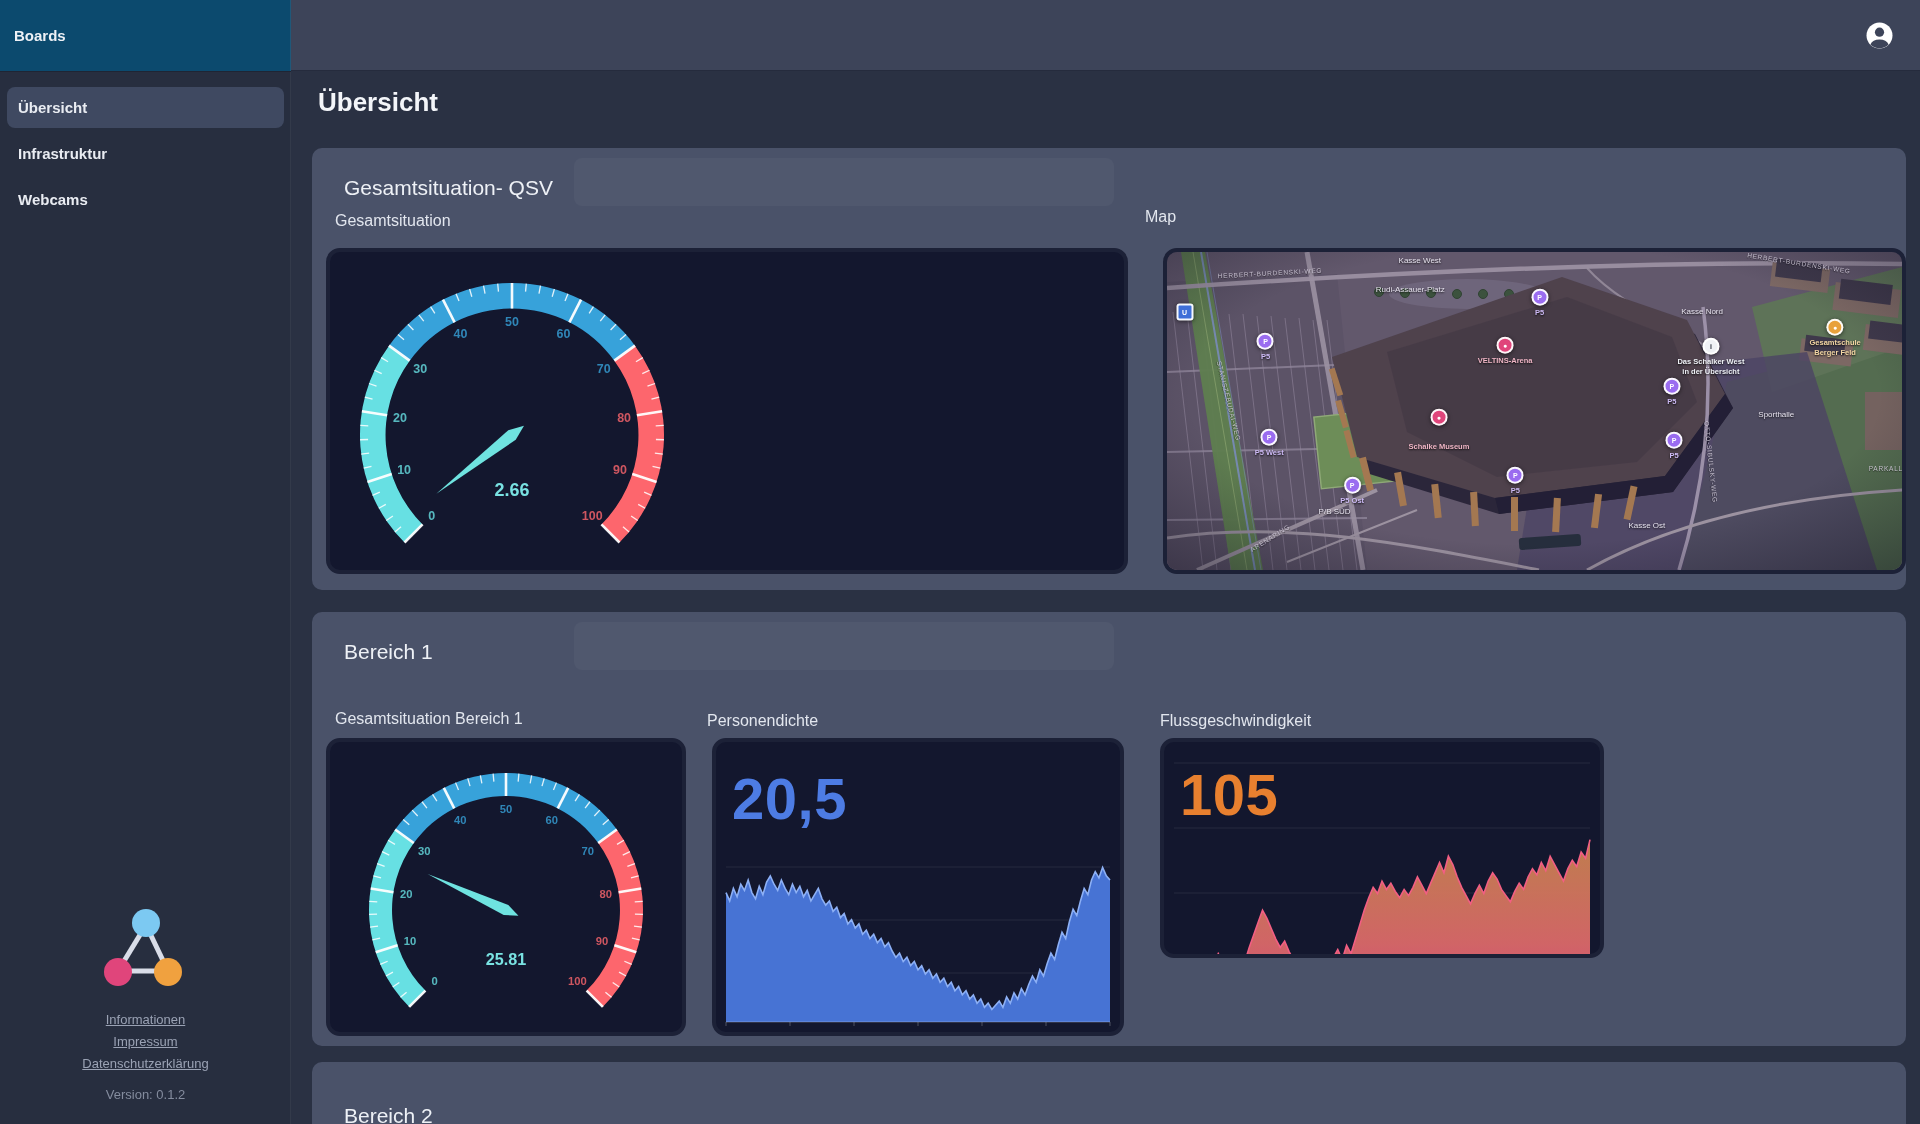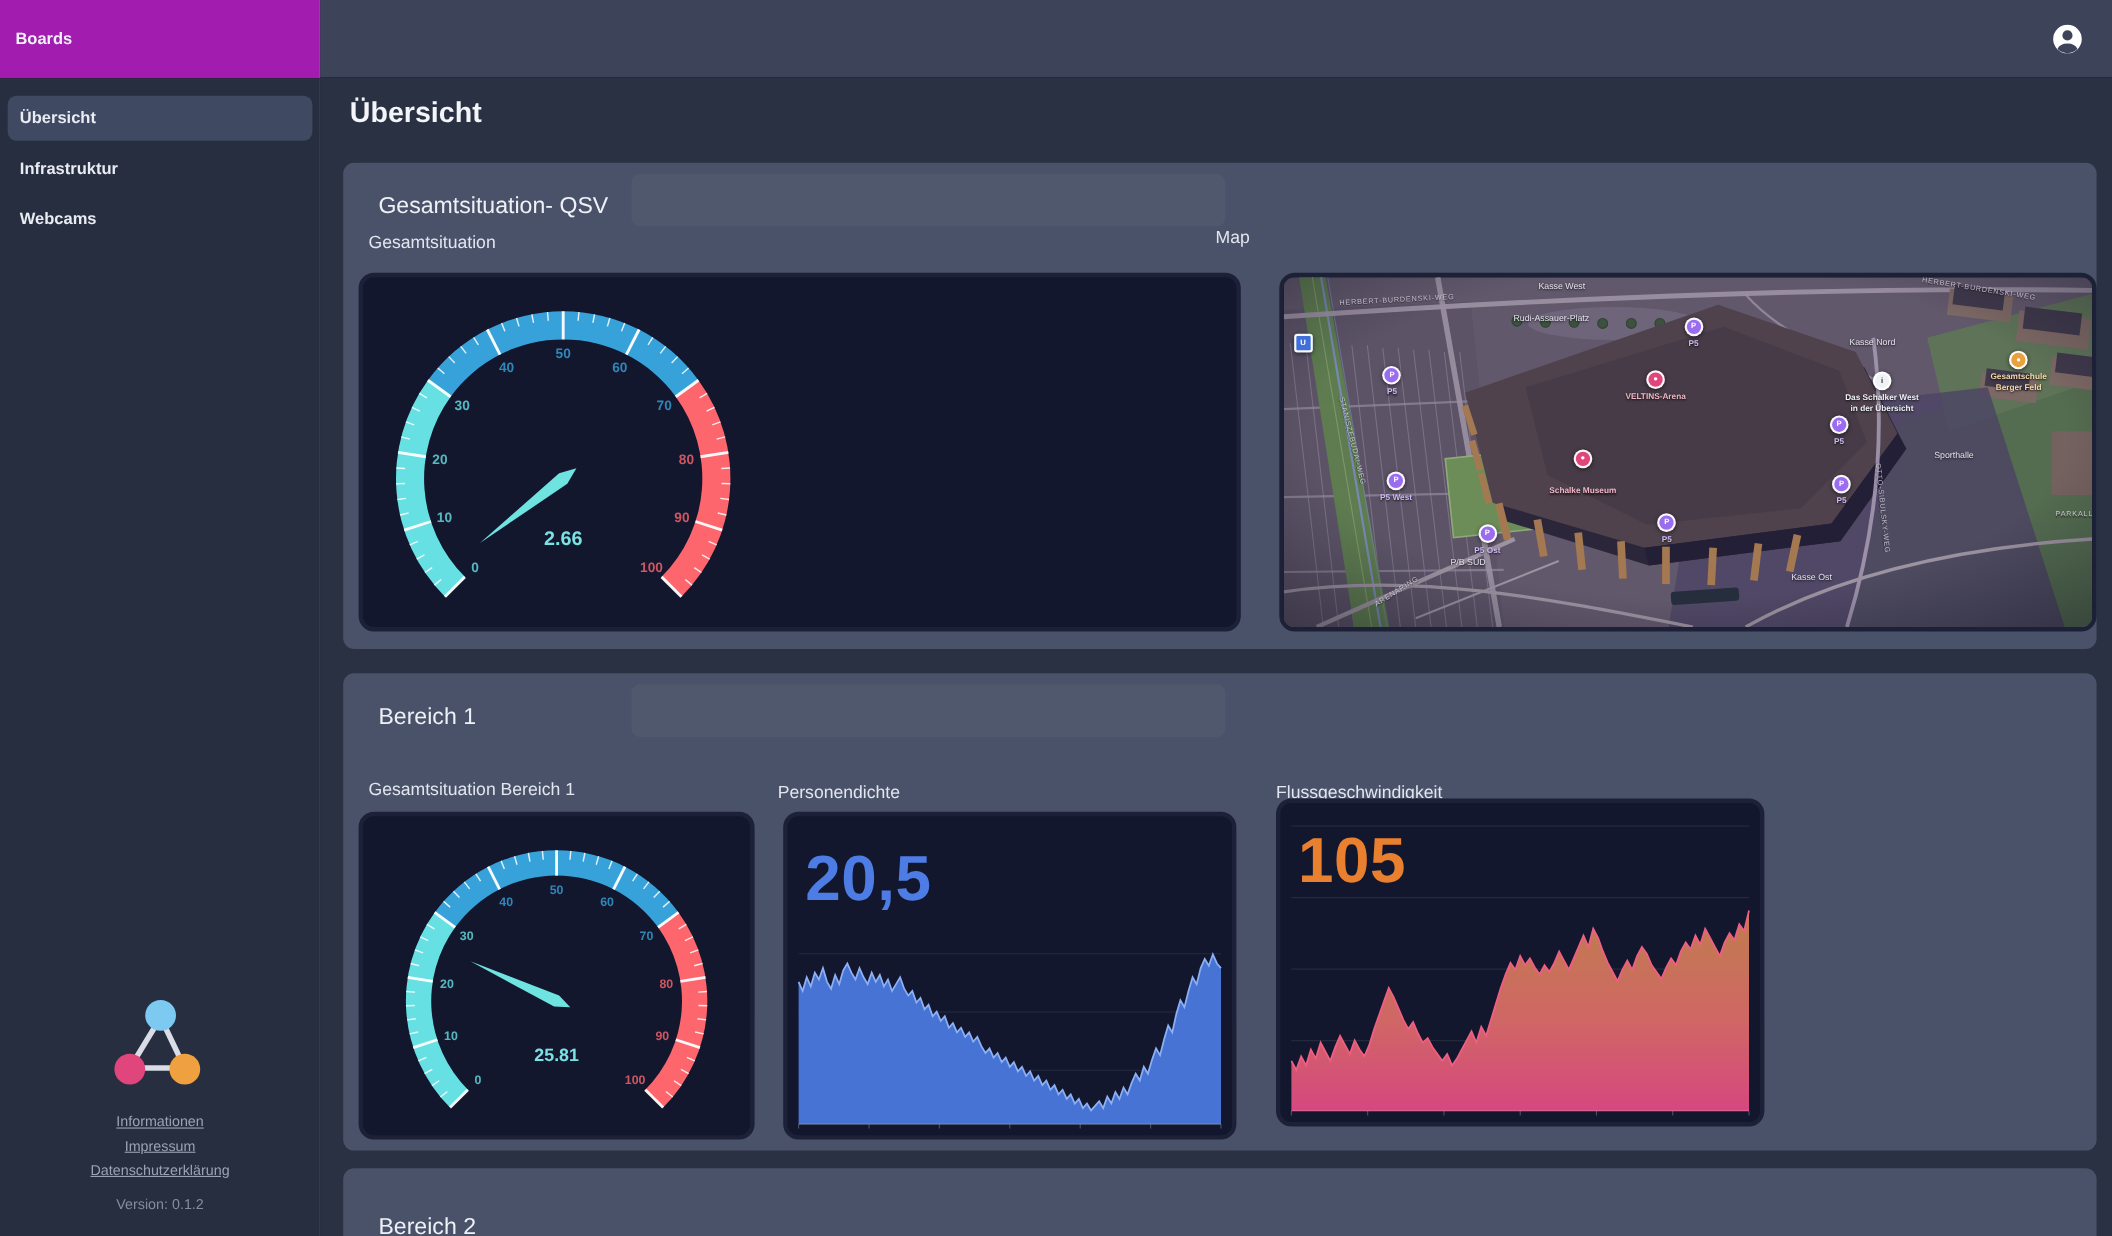--- a/index.html
+++ b/index.html
@@ -2,21 +2,21 @@
 <html><head>
 <meta charset="utf-8">
 <style>
   html,body{margin:0;padding:0;}
   body{width:1920px;height:1124px;overflow:hidden;background:#2a3143;
        font-family:"Liberation Sans",sans-serif;position:relative;color:#e8ebf1;}
 
   
   .sidebar{position:absolute;left:0;top:0;width:291px;height:1124px;background:#272e3f;z-index:5;
            box-shadow:inset -1px 0 0 rgba(255,255,255,.06);}
-  .sidebar-header{height:71px;background:#a21caf;display:flex;align-items:center;padding:0 14px;
+  .sidebar-header{height:71px;background:#0c4a6e;display:flex;align-items:center;padding:0 14px;
                   font-size:15px;font-weight:600;color:#eef1f6;border-bottom:1px solid #1f2534;
                   box-shadow:inset -1px 0 0 rgba(255,255,255,.08);}
   .nav{padding:15px 7px 0 7px;display:flex;flex-direction:column;gap:5px;}
   .nav-item{height:41px;border-radius:8px;display:flex;align-items:center;padding:0 11px;
             font-size:15px;font-weight:600;color:#e9ecf2;cursor:pointer;}
   .nav-item.active{background:#3f4961;}
   .sidebar-footer{position:absolute;left:0;bottom:0;width:100%;padding-bottom:22px;
                   display:flex;flex-direction:column;align-items:center;}
   .logo{margin-bottom:14px;}
   .foot-link{font-size:13px;color:#9aa2b4;text-decoration:underline;line-height:22px;cursor:pointer;}
@@ -42,30 +42,30 @@
   .card-title{position:absolute;left:16px;top:12px;margin:16px;font-size:21px;font-weight:400;color:#eef1f6;}
   #card-b2 .card-title{top:26px;}
 
   .panel-label{position:absolute;font-size:16px;font-weight:400;color:#e2e6ee;}
   .panel{position:absolute;background:#13172e;border:4px solid #1c2137;border-radius:14px;
          box-sizing:border-box;overflow:hidden;}
 
   
   #lbl-qsv-gauge{left:23px;top:64px;}
   #panel-qsv-gauge{left:14px;top:100px;width:802px;height:326px;}
-  #lbl-map{left:793px;top:60px;}
+  #lbl-map{left:833px;top:60px;}
   #panel-map{left:851px;top:100px;width:743px;height:326px;}
 
   
   #lbl-b1-gauge{left:23px;top:98px;}
   #panel-b1-gauge{left:14px;top:126px;width:360px;height:298px;}
   #lbl-density{left:395px;top:100px;}
   #panel-density{left:400px;top:126px;width:412px;height:298px;}
   #lbl-flow{left:848px;top:100px;}
-  #panel-flow{left:848px;top:114px;width:444px;height:298px;}
+  #panel-flow{left:848px;top:126px;width:444px;height:220px;}
 
   .big-num{position:absolute;left:16px;font-weight:700;font-size:58px;letter-spacing:.5px;line-height:1;}
   #num-density{top:28px;color:#4d7ce4;}
   #num-flow{top:24px;color:#e8802f;}
 
   
   .marker-layer{position:absolute;inset:0;}
   .m-marker{position:absolute;transform:translate(-50%,-50%);display:flex;flex-direction:column;
             align-items:center;z-index:3;cursor:pointer;justify-content:flex-end;}
   .m-pin{width:13px;height:13px;border-radius:50%;border:2px solid rgba(255,255,255,.95);

